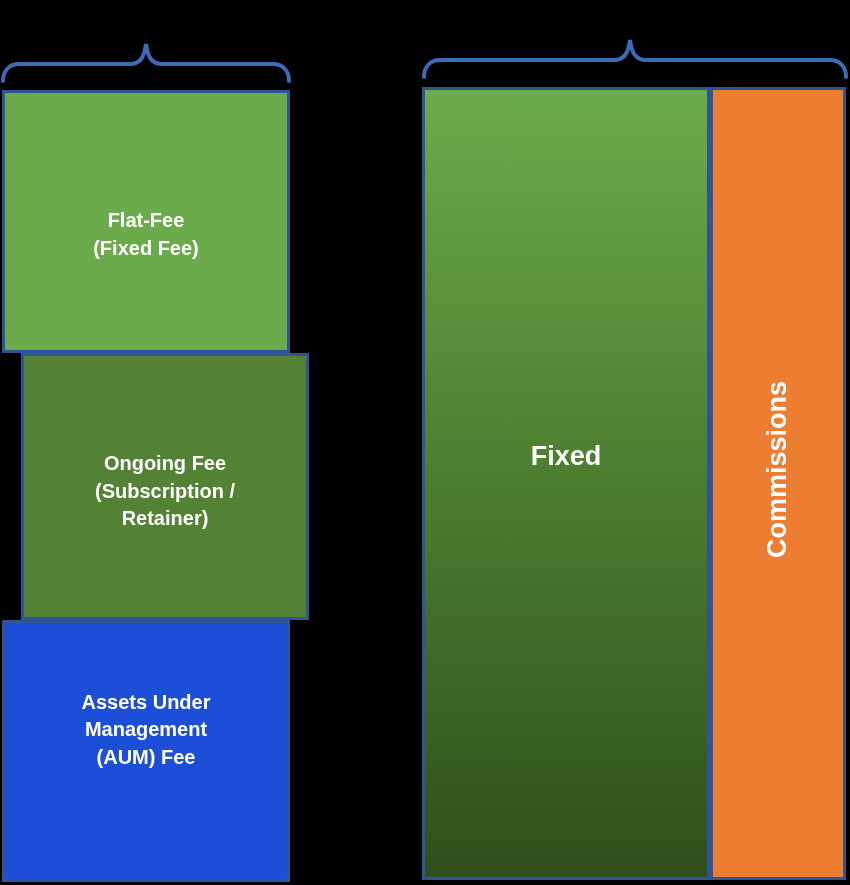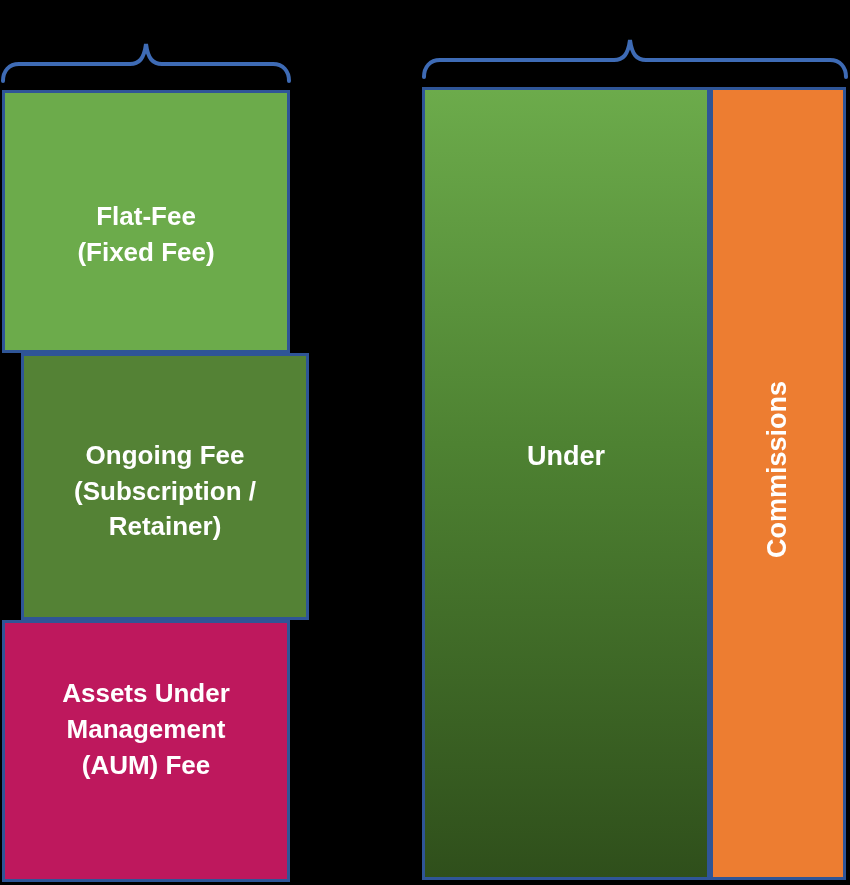--- a/index.html
+++ b/index.html
@@ -30,28 +30,28 @@
     width: 288px;
     display: flex; flex-direction: column;
   }
   .box {
     box-sizing: border-box;
     width: 288px;
     border: 3px solid #2F5597;
     display: flex; align-items: center; justify-content: center;
     color: #FFFFFF;
     font-weight: 700;
-    font-size: 26px;
+    font-size: 20px;
     line-height: 1.38;
     text-align: center;
     white-space: pre-line;
   }
   .box-flat     { height: 263px; background: #6CAB4B; padding-top: 26px; }
   .box-ongoing  { height: 267px; background: #548235; padding-top: 10px; margin-left: 19px; }
-  .box-aum      { height: 262px; background: #be185d; padding-bottom: 42px; }
+  .box-aum      { height: 262px; background: #1d4ed8; padding-bottom: 42px; }
 
   
   .right-group {
     position: absolute;
     left: 422px; top: 87px;
     height: 793px;
     display: flex; flex-direction: row;
   }
   .fees-box {
     box-sizing: border-box;
@@ -100,20 +100,20 @@
     </div>
     <div class="box box-aum">
       <span>Assets Under
 Management
 (AUM) Fee</span>
     </div>
   </div>
 
   <div class="right-group">
     <div class="fees-box">
-      <span>Under</span>
+      <span>Fixed</span>
     </div>
     <div class="commissions-box">
       <span class="vertical-label">Commissions</span>
     </div>
   </div>
 
 </div>
 
 </body></html>

